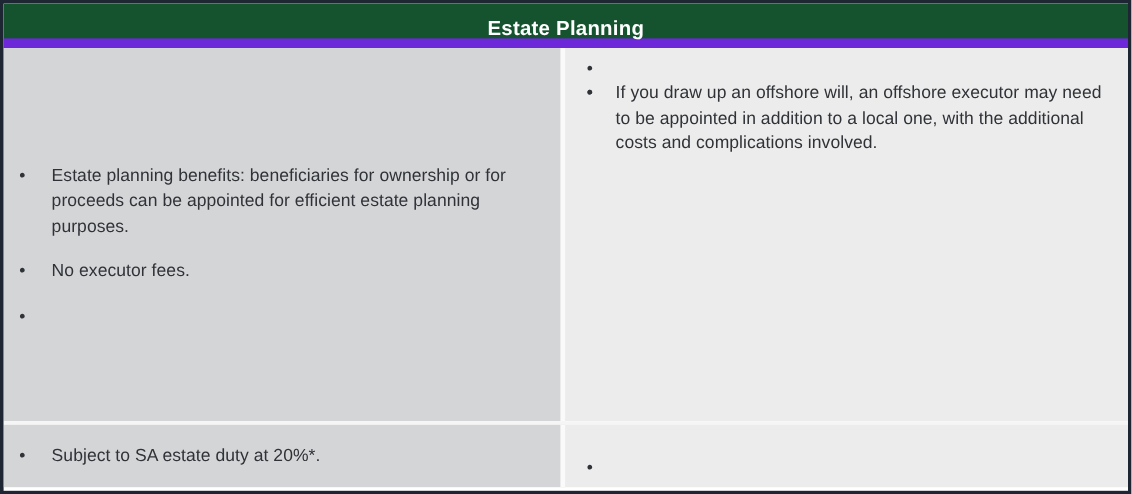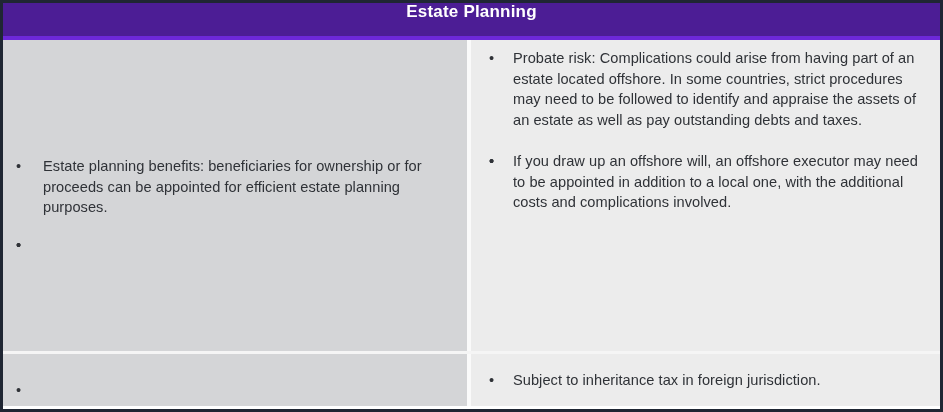--- a/index.html
+++ b/index.html
@@ -19,25 +19,25 @@
     box-sizing: border-box;
     background: #ffffff;
     border: 3px solid #1f2633;
     overflow: hidden;
   }
 
   
   .table-header {
     box-sizing: border-box;
     height: 37px;
-    background: #4c1d95;
-    display: flex;
-    align-items: flex-start;
+    background: #14532d;
+    display: flex;
+    align-items: flex-end;
     justify-content: center;
-    border-bottom: 4px solid #6d28d9;
+    border-bottom: 8px solid #6d28d9;
   }
   .table-header-title {
     color: #ffffff;
     font-size: 17px;
     font-weight: bold;
     letter-spacing: 0.2px;
     line-height: 1;
   }
 
   
@@ -143,60 +143,60 @@
     <div class="table-row row-main">
 
       <div class="cell cell-left align-middle">
         <ul class="bullet-list">
           <li class="bullet-item">
             <span class="bullet-dot">•</span>
             <span>Estate planning benefits: beneficiaries for ownership or for proceeds can be appointed for efficient estate planning purposes.</span>
           </li>
           <li class="bullet-item">
             <span class="bullet-dot">•</span>
+            <span>No executor fees.</span>
           </li>
           <li class="bullet-item">
             <span class="bullet-dot">•</span>
           </li>
         </ul>
       </div>
 
       <div class="cell cell-right align-top">
         <ul class="bullet-list">
           <li class="bullet-item">
             <span class="bullet-dot">•</span>
-            <span>Probate risk: Complications could arise from having part of an estate located offshore. In some countries, strict procedures may need to be followed to identify and appraise the assets of an estate as well as pay outstanding debts and taxes.</span>
           </li>
           <li class="bullet-item">
             <span class="bullet-dot">•</span>
           </li>
           <li class="bullet-item">
             <span class="bullet-dot">•</span>
             <span>If you draw up an offshore will, an offshore executor may need to be appointed in addition to a local one, with the additional costs and complications involved.</span>
           </li>
         </ul>
       </div>
 
     </div>
 
     <div class="table-row row-footer">
 
       <div class="cell cell-left align-middle">
         <ul class="bullet-list">
           <li class="bullet-item">
             <span class="bullet-dot">•</span>
+            <span>Subject to SA estate duty at 20%*.</span>
           </li>
         </ul>
       </div>
 
       <div class="cell cell-right align-middle">
         <ul class="bullet-list">
           <li class="bullet-item">
             <span class="bullet-dot">•</span>
-            <span>Subject to inheritance tax in foreign jurisdiction.</span>
           </li>
         </ul>
       </div>
 
     </div>
 
   </div>
 </div>
 
 </body></html>

